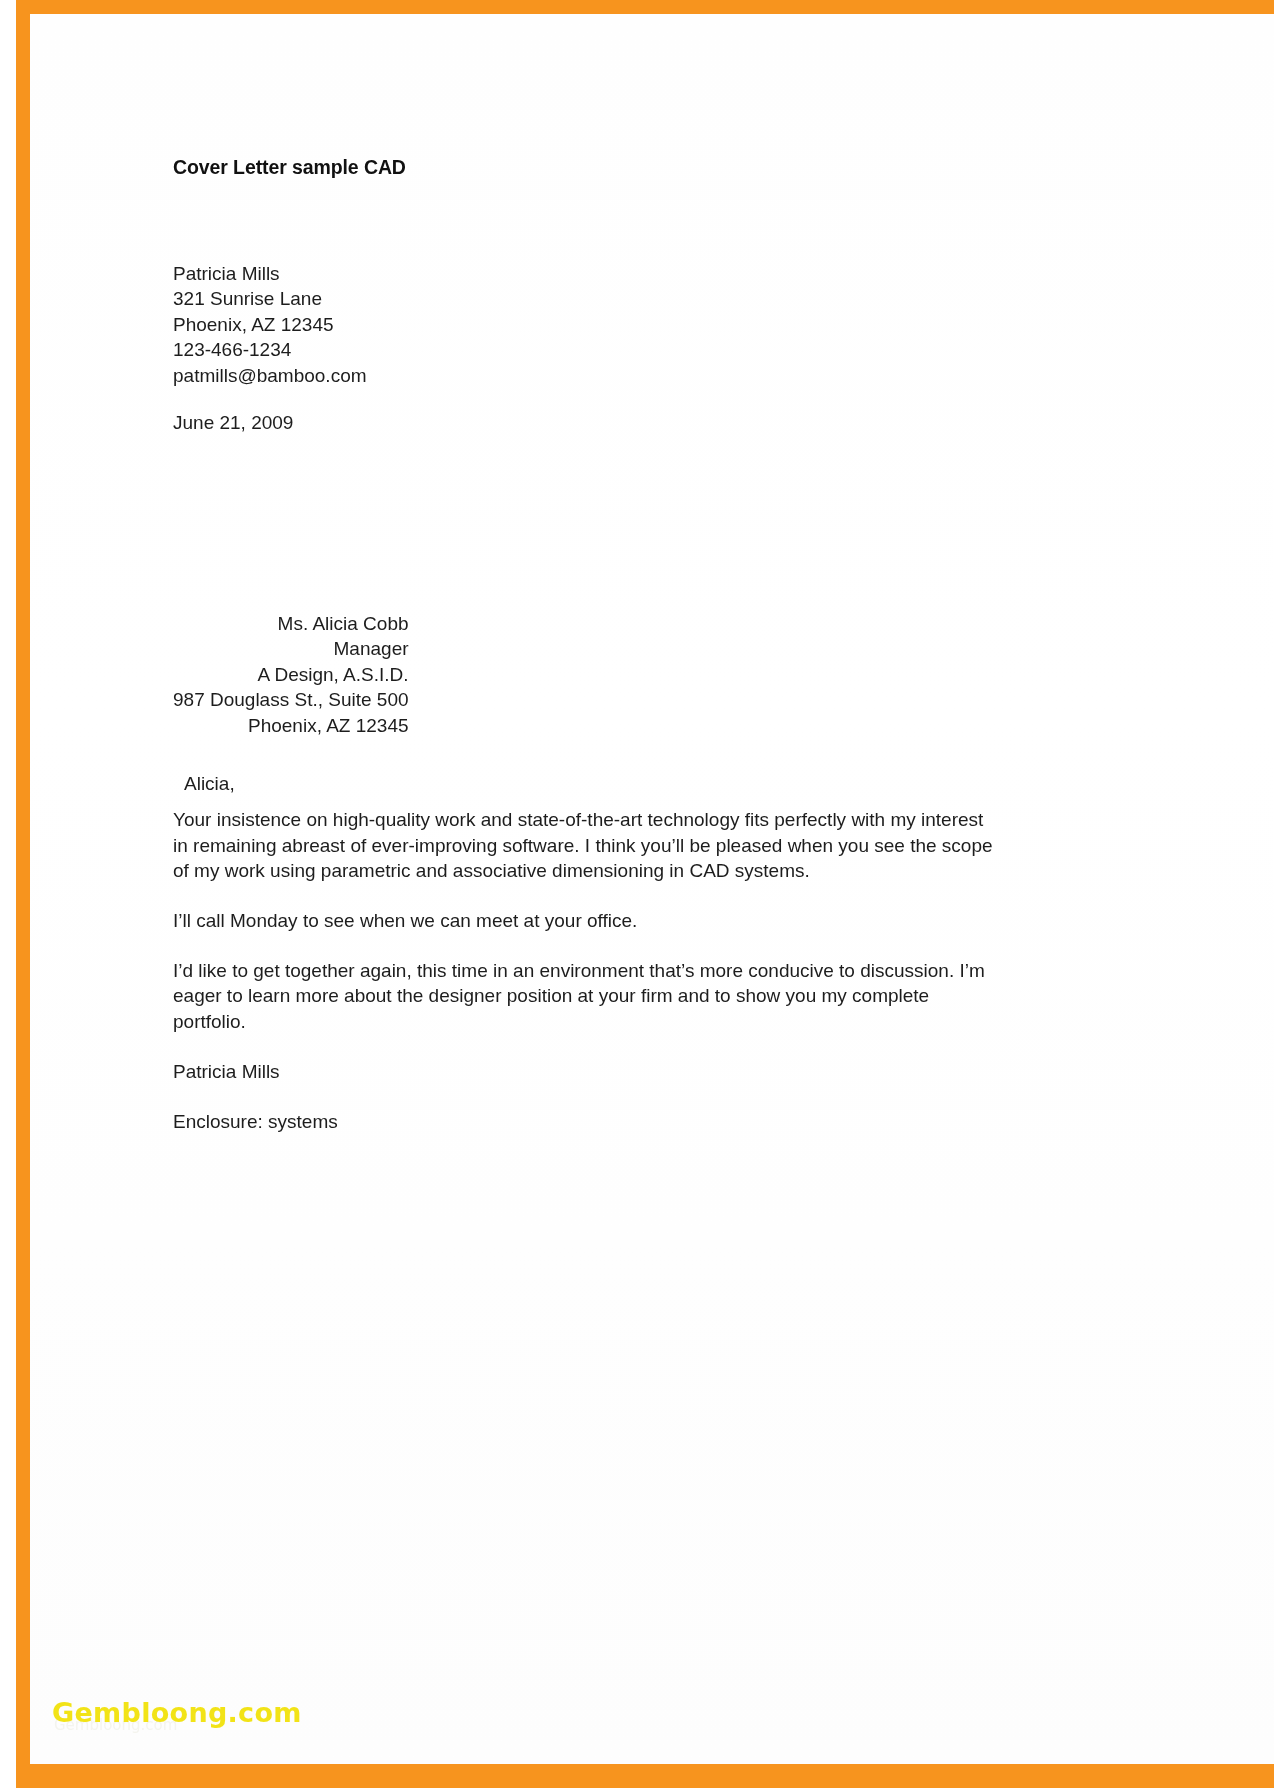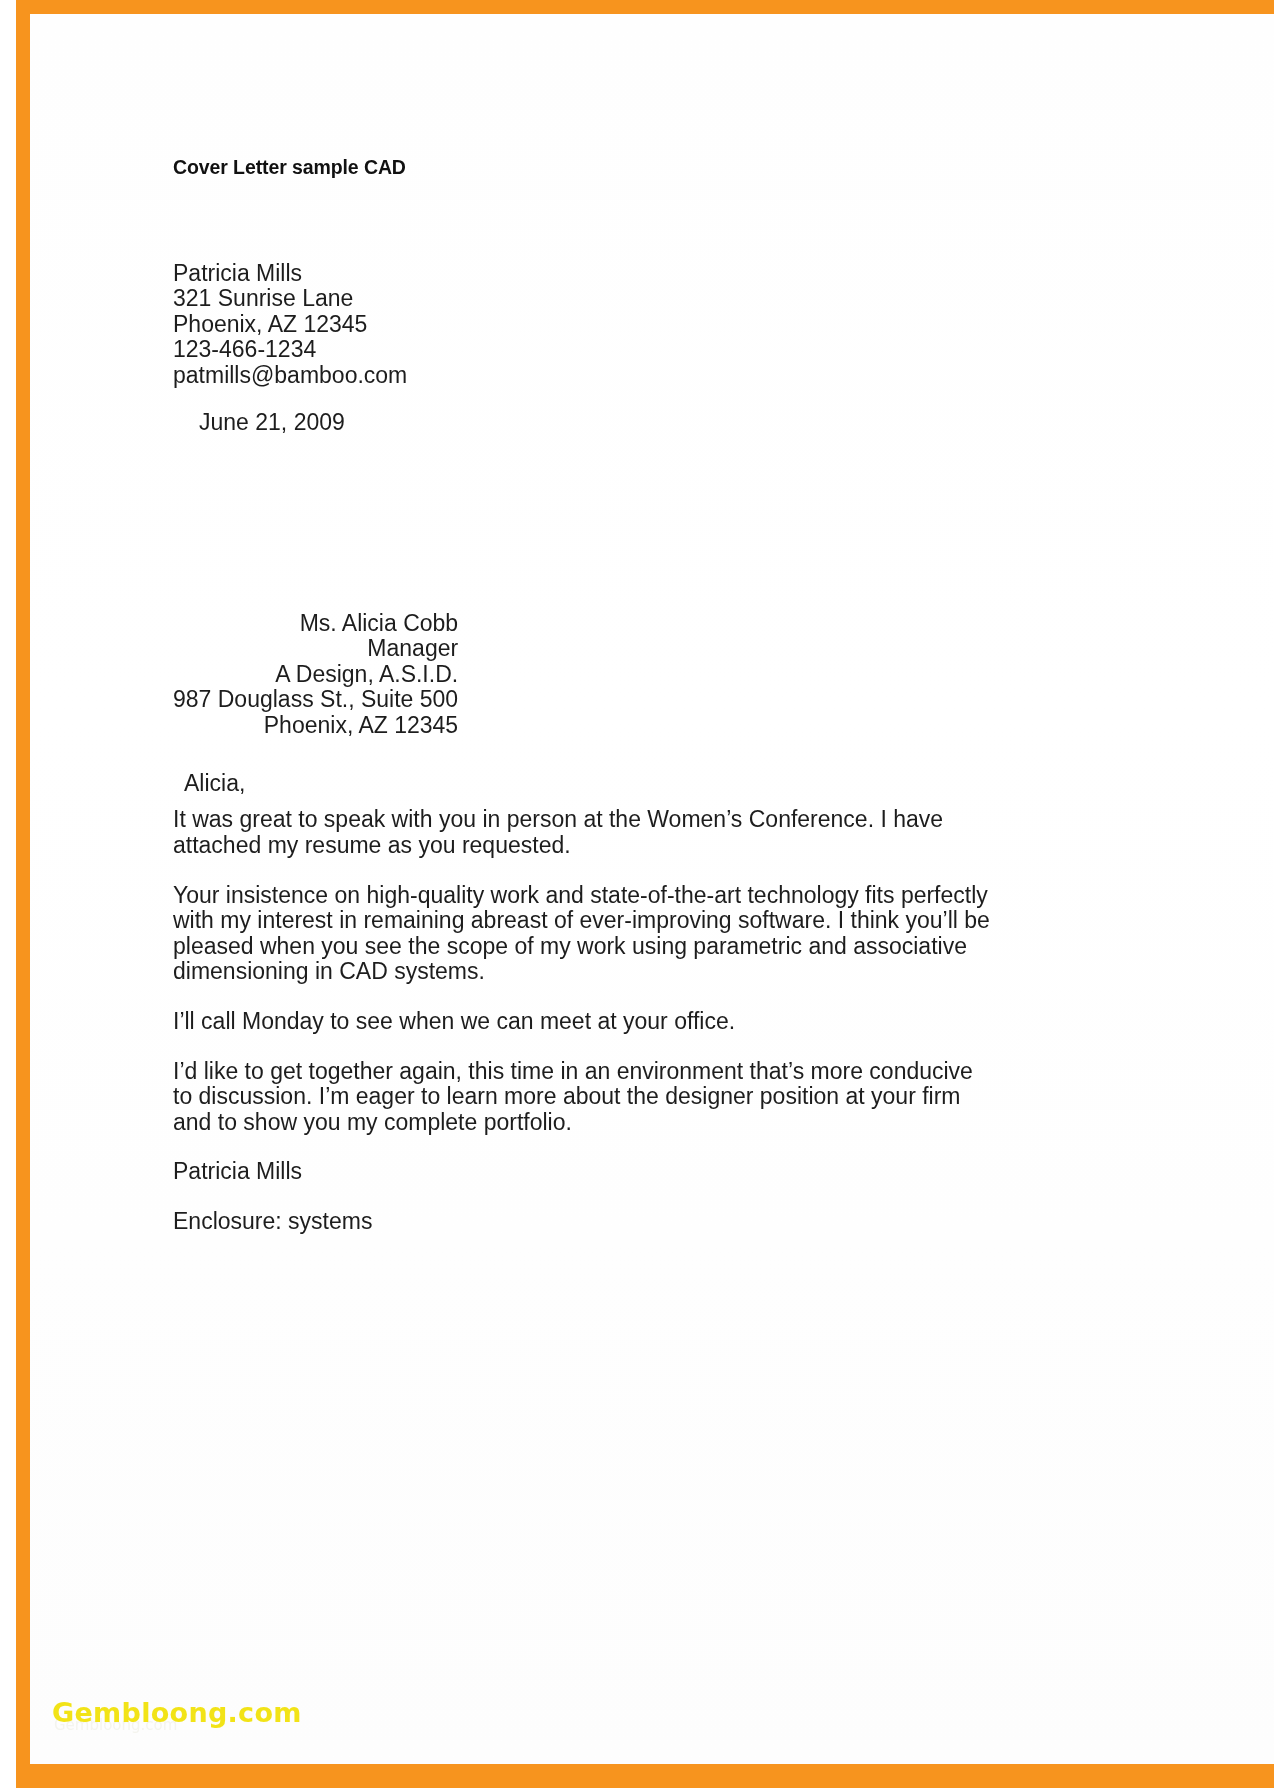--- a/index.html
+++ b/index.html
@@ -61,27 +61,27 @@
     padding: 0;
     position: absolute;
     top: 142px;
     left: 14px;
     color: #111111;
   }
 
   .block {
     position: absolute;
     left: 14px;
-    font-size: 23px;
+    font-size: 19px;
     line-height: 25.4px;
     color: #1d1d1d;
   }
 
   .sender   { top: 247px; }
-  .date     { top: 396px; margin-left: 26px; }
+  .date     { top: 396px; }
   .recipient{ top: 597px; text-align: right; }
   .body     { top: 746px; width: 820px; }
 
   .line { white-space: pre; }
 
   .para {
     margin: 0 0 24.5px 0;
     line-height: 25.4px;
   }
   .para.tight { margin-bottom: 0; }
@@ -131,21 +131,20 @@
       <div class="block recipient">
         <div class="line">Ms. Alicia Cobb</div>
         <div class="line">Manager</div>
         <div class="line">A Design, A.S.I.D.</div>
         <div class="line">987 Douglass St., Suite 500</div>
         <div class="line">Phoenix, AZ 12345</div>
       </div>
 
       <div class="block body">
         <p class="salutation">Alicia,</p>
-        <p class="para">It was great to speak with you in person at the Women’s Conference. I have attached my resume as you requested.</p>
         <p class="para">Your insistence on high-quality work and state-of-the-art technology fits perfectly with my interest in remaining abreast of ever-improving software. I think you’ll be pleased when you see the scope of my work using parametric and associative dimensioning in CAD systems.</p>
         <p class="para">I’ll call Monday to see when we can meet at your office.</p>
         <p class="para">I’d like to get together again, this time in an environment that’s more conducive to discussion. I’m eager to learn more about the designer position at your firm and to show you my complete portfolio.</p>
         <p class="para">Patricia Mills</p>
         <p class="para tight">Enclosure: systems</p>
       </div>
 
     </div>
 
     <div id="watermark-ghost">Gembloong.com</div>

